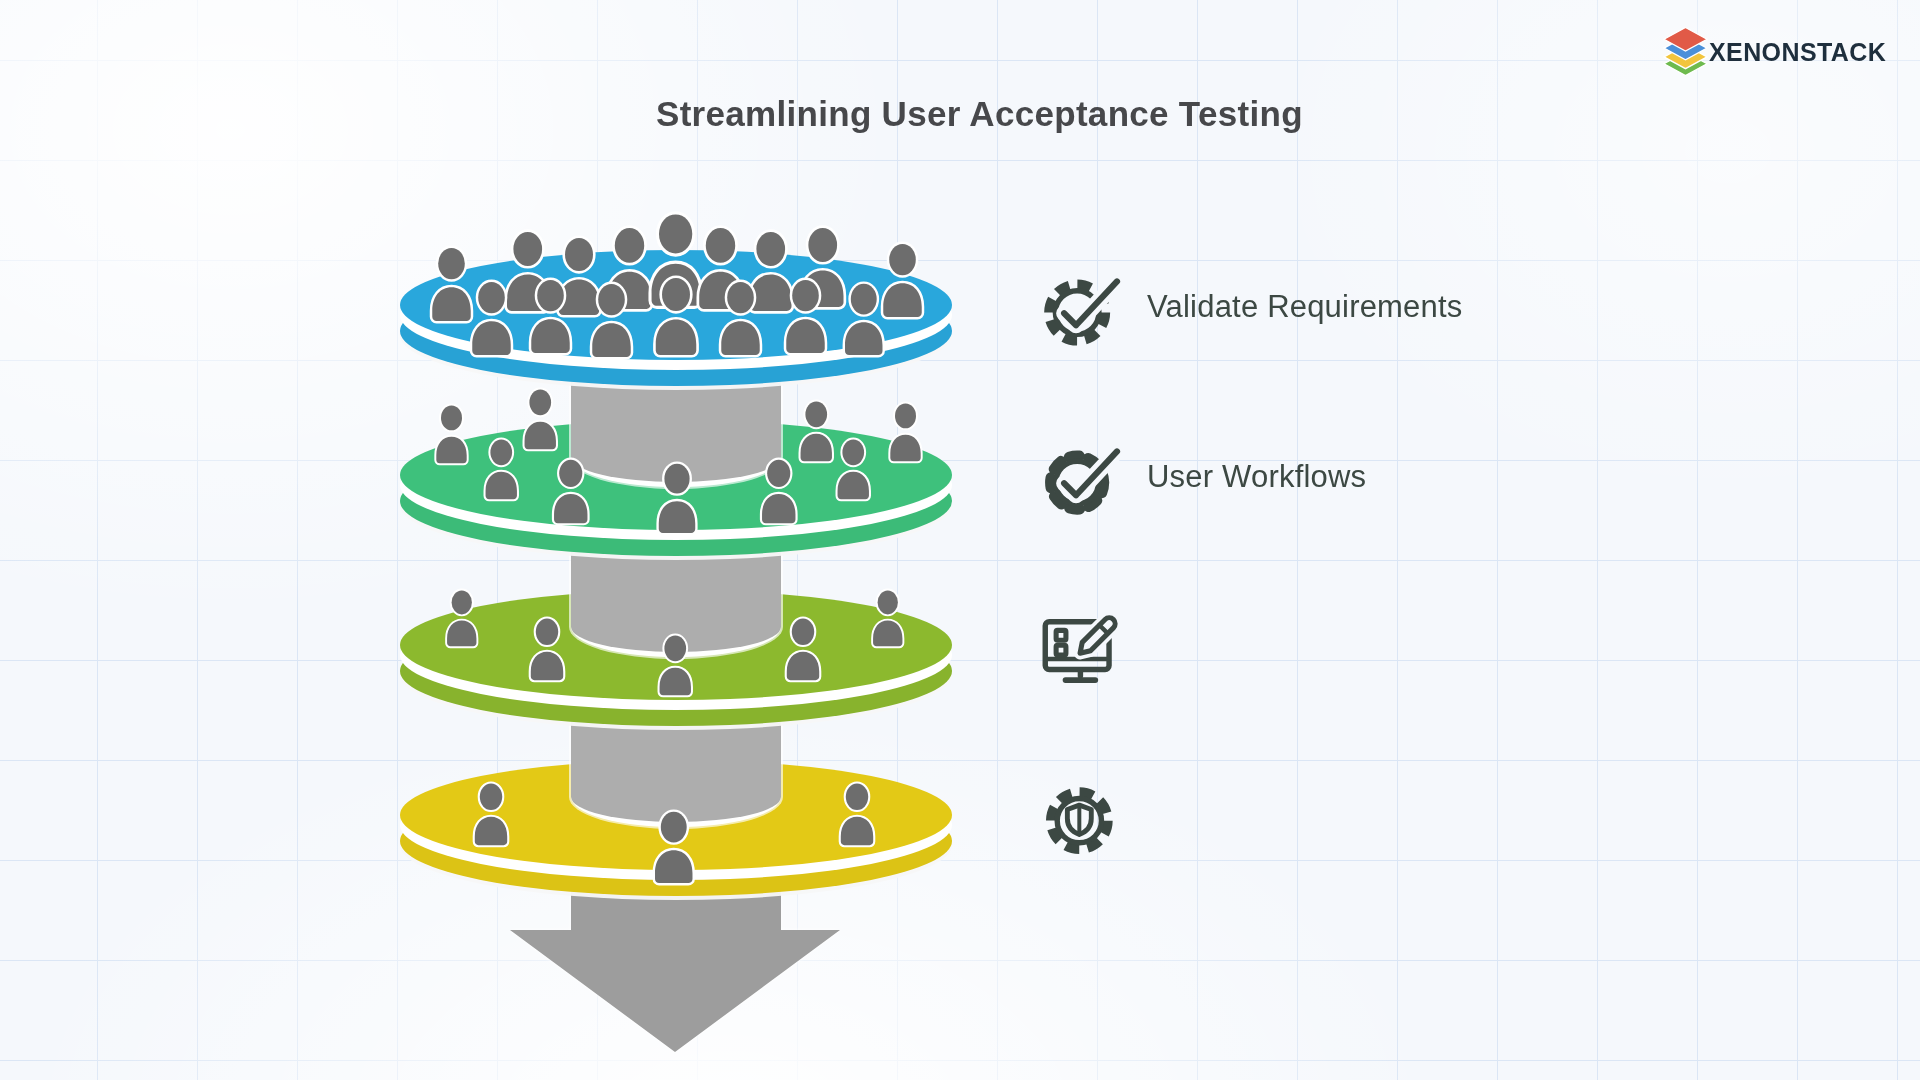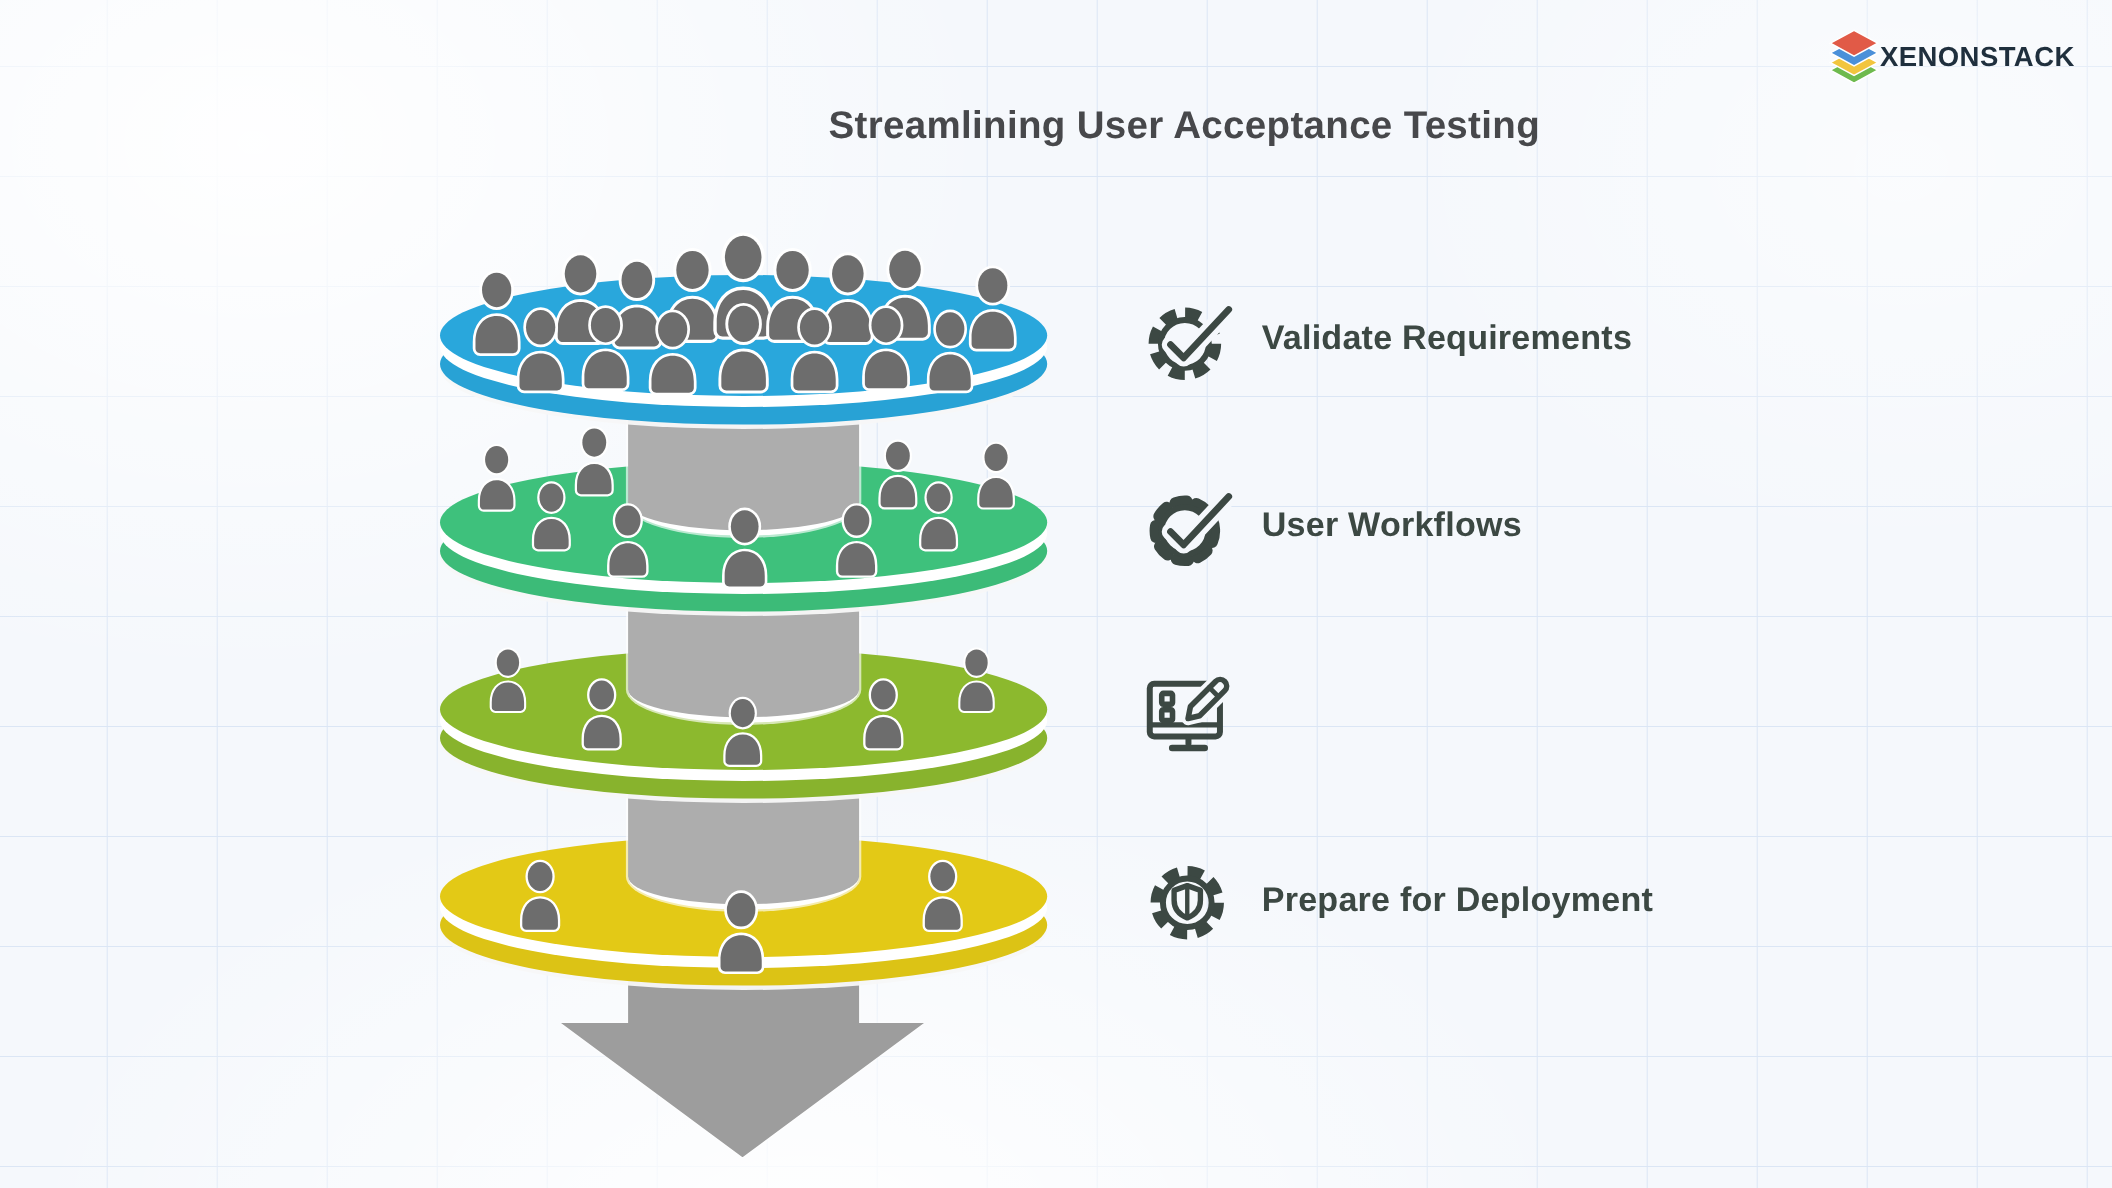--- a/index.html
+++ b/index.html
@@ -13,29 +13,29 @@
       radial-gradient(1100px 800px at 12% 12%, rgba(255,255,255,.95) 0%, rgba(255,255,255,0) 62%),
       radial-gradient(1200px 700px at 38% 104%, rgba(255,255,255,.95) 0%, rgba(255,255,255,0) 60%),
       radial-gradient(800px 600px at 90% 14%, rgba(255,255,255,.55) 0%, rgba(255,255,255,0) 60%),
       linear-gradient(to right, var(--grid,#dbe6f5) 1px, transparent 1px),
       linear-gradient(to bottom, var(--grid,#dbe6f5) 1px, transparent 1px);
     background-position:0 0,0 0,0 0,97px 0,0 60px;
     background-size:auto,auto,auto,100px 100px,100px 100px;
   }
   .title{
     position:absolute;left:656px;top:94px;width:744px;
-    text-align:right;font-size:35px;font-weight:700;
+    text-align:left;font-size:35px;font-weight:700;
     letter-spacing:.3px;color:var(--title-ink,#47484b);
   }
   .logo{position:absolute;left:1662px;top:26px;display:flex;align-items:center;gap:0;}
   .logo svg{width:47px;height:52px;overflow:visible;}
   .logo-text{font-size:25px;font-weight:700;letter-spacing:.4px;color:var(--logo-text,#1f2f3d);}
   .step{position:absolute;left:1038px;height:88px;display:flex;align-items:center;gap:22px;}
   .sicon{width:87px;height:87px;flex:0 0 auto;color:var(--ink,#3c4843);overflow:visible;}
-  .slabel{font-size:31px;font-weight:700;letter-spacing:.2px;white-space:nowrap;color:var(--ink,#3c4843);}
+  .slabel{font-size:31px;font-weight:400;letter-spacing:.2px;white-space:nowrap;color:var(--ink,#3c4843);}
   #funnel{position:absolute;inset:0;}
   .disc{position:absolute;left:400px;width:552px;height:150px;}
   .e{position:absolute;width:552px;height:110px;border-radius:50%;}
   .rim{top:26px;box-shadow:0 4px 0 rgba(255,255,255,.95);filter:brightness(.97);}
   .gap{top:10px;background:#ffffff;}
   .topface{top:0;}
   .people{position:absolute;inset:0;}
   .person{position:absolute;overflow:visible;fill:var(--person,#6d6d6d);
     stroke:#fff;stroke-width:2.1;paint-order:stroke;stroke-linejoin:round;}
   .cyl{position:absolute;left:571px;width:210px;background:var(--pillar,#adadad);
@@ -95,21 +95,20 @@
   </svg>
 </div>
 
 <div class="step" style="top:774px">
   <svg class="sicon" viewBox="0 0 24 24" fill="none" stroke="currentColor" stroke-linecap="round" stroke-linejoin="round">
     <circle cx="11.4" cy="12.6" r="7.7" stroke-width="3" stroke-linecap="butt" stroke-dasharray="3.78 2.27"></circle>
     <circle cx="11.4" cy="12.6" r="6.1" stroke-width="1.5"></circle>
     <path d="M11.4 8.3 l3.3 1.2 v2.5 c0 2.2 -1.2 3.6 -3.3 4.4 c-2.1 -.8 -3.3 -2.2 -3.3 -4.4 v-2.5 Z" stroke-width="1.35"></path>
     <path d="M11.4 8.5 v7.7" stroke-width="1.1"></path>
   </svg>
-  <div class="slabel">Prepare for Deployment</div>
 </div>
 
 <div id="funnel">
     <div class="disc" style="top: 250px; z-index: 80;">
       <div class="e rim" style="background: rgb(41, 167, 220);"></div>
       <div class="e gap"></div>
       <div class="e topface" style="background: rgb(41, 167, 220);"></div>
     </div>
     <div class="people" style="z-index: 85;">
       <svg viewBox="0 0 24 32" class="person" style="left: 422.5px; top: 246px; width: 57px; height: 76px;">

